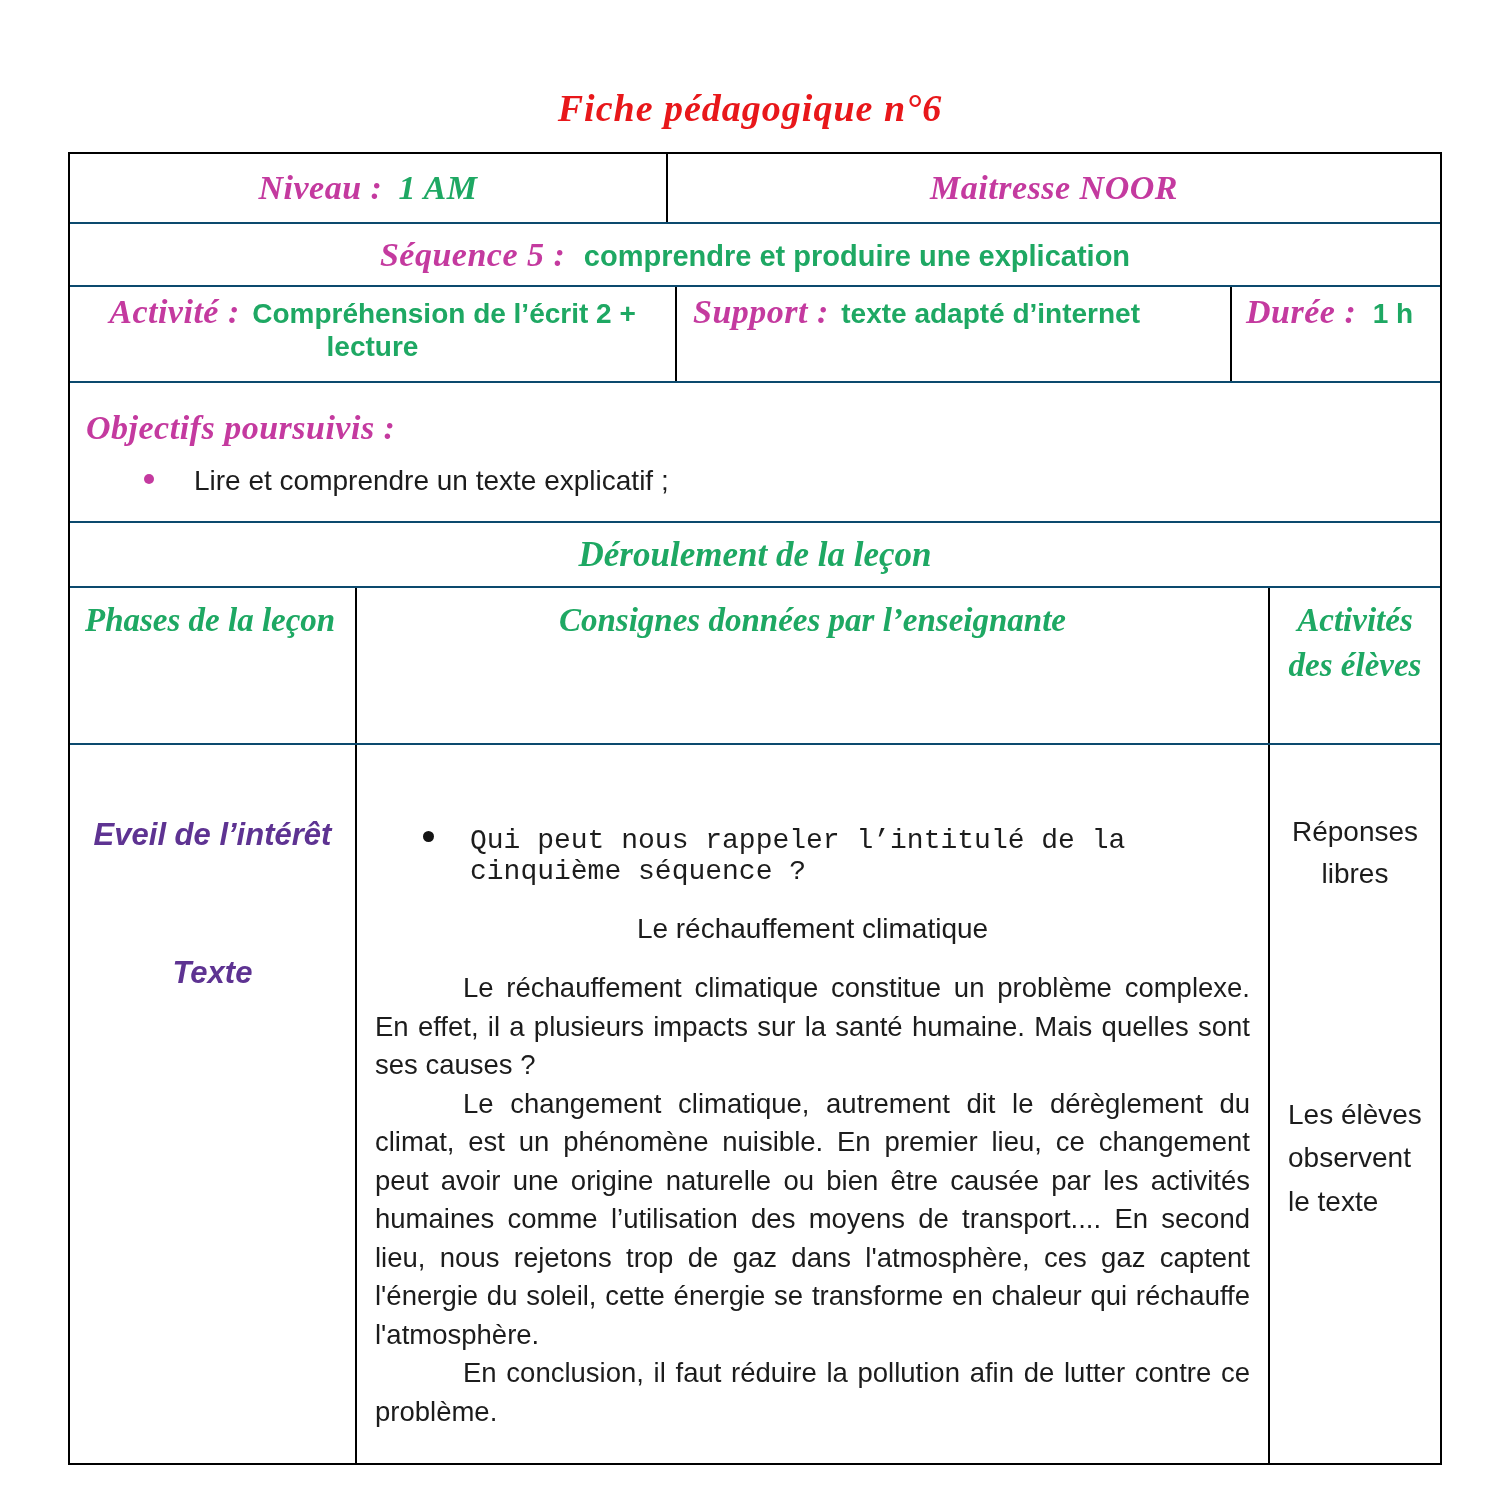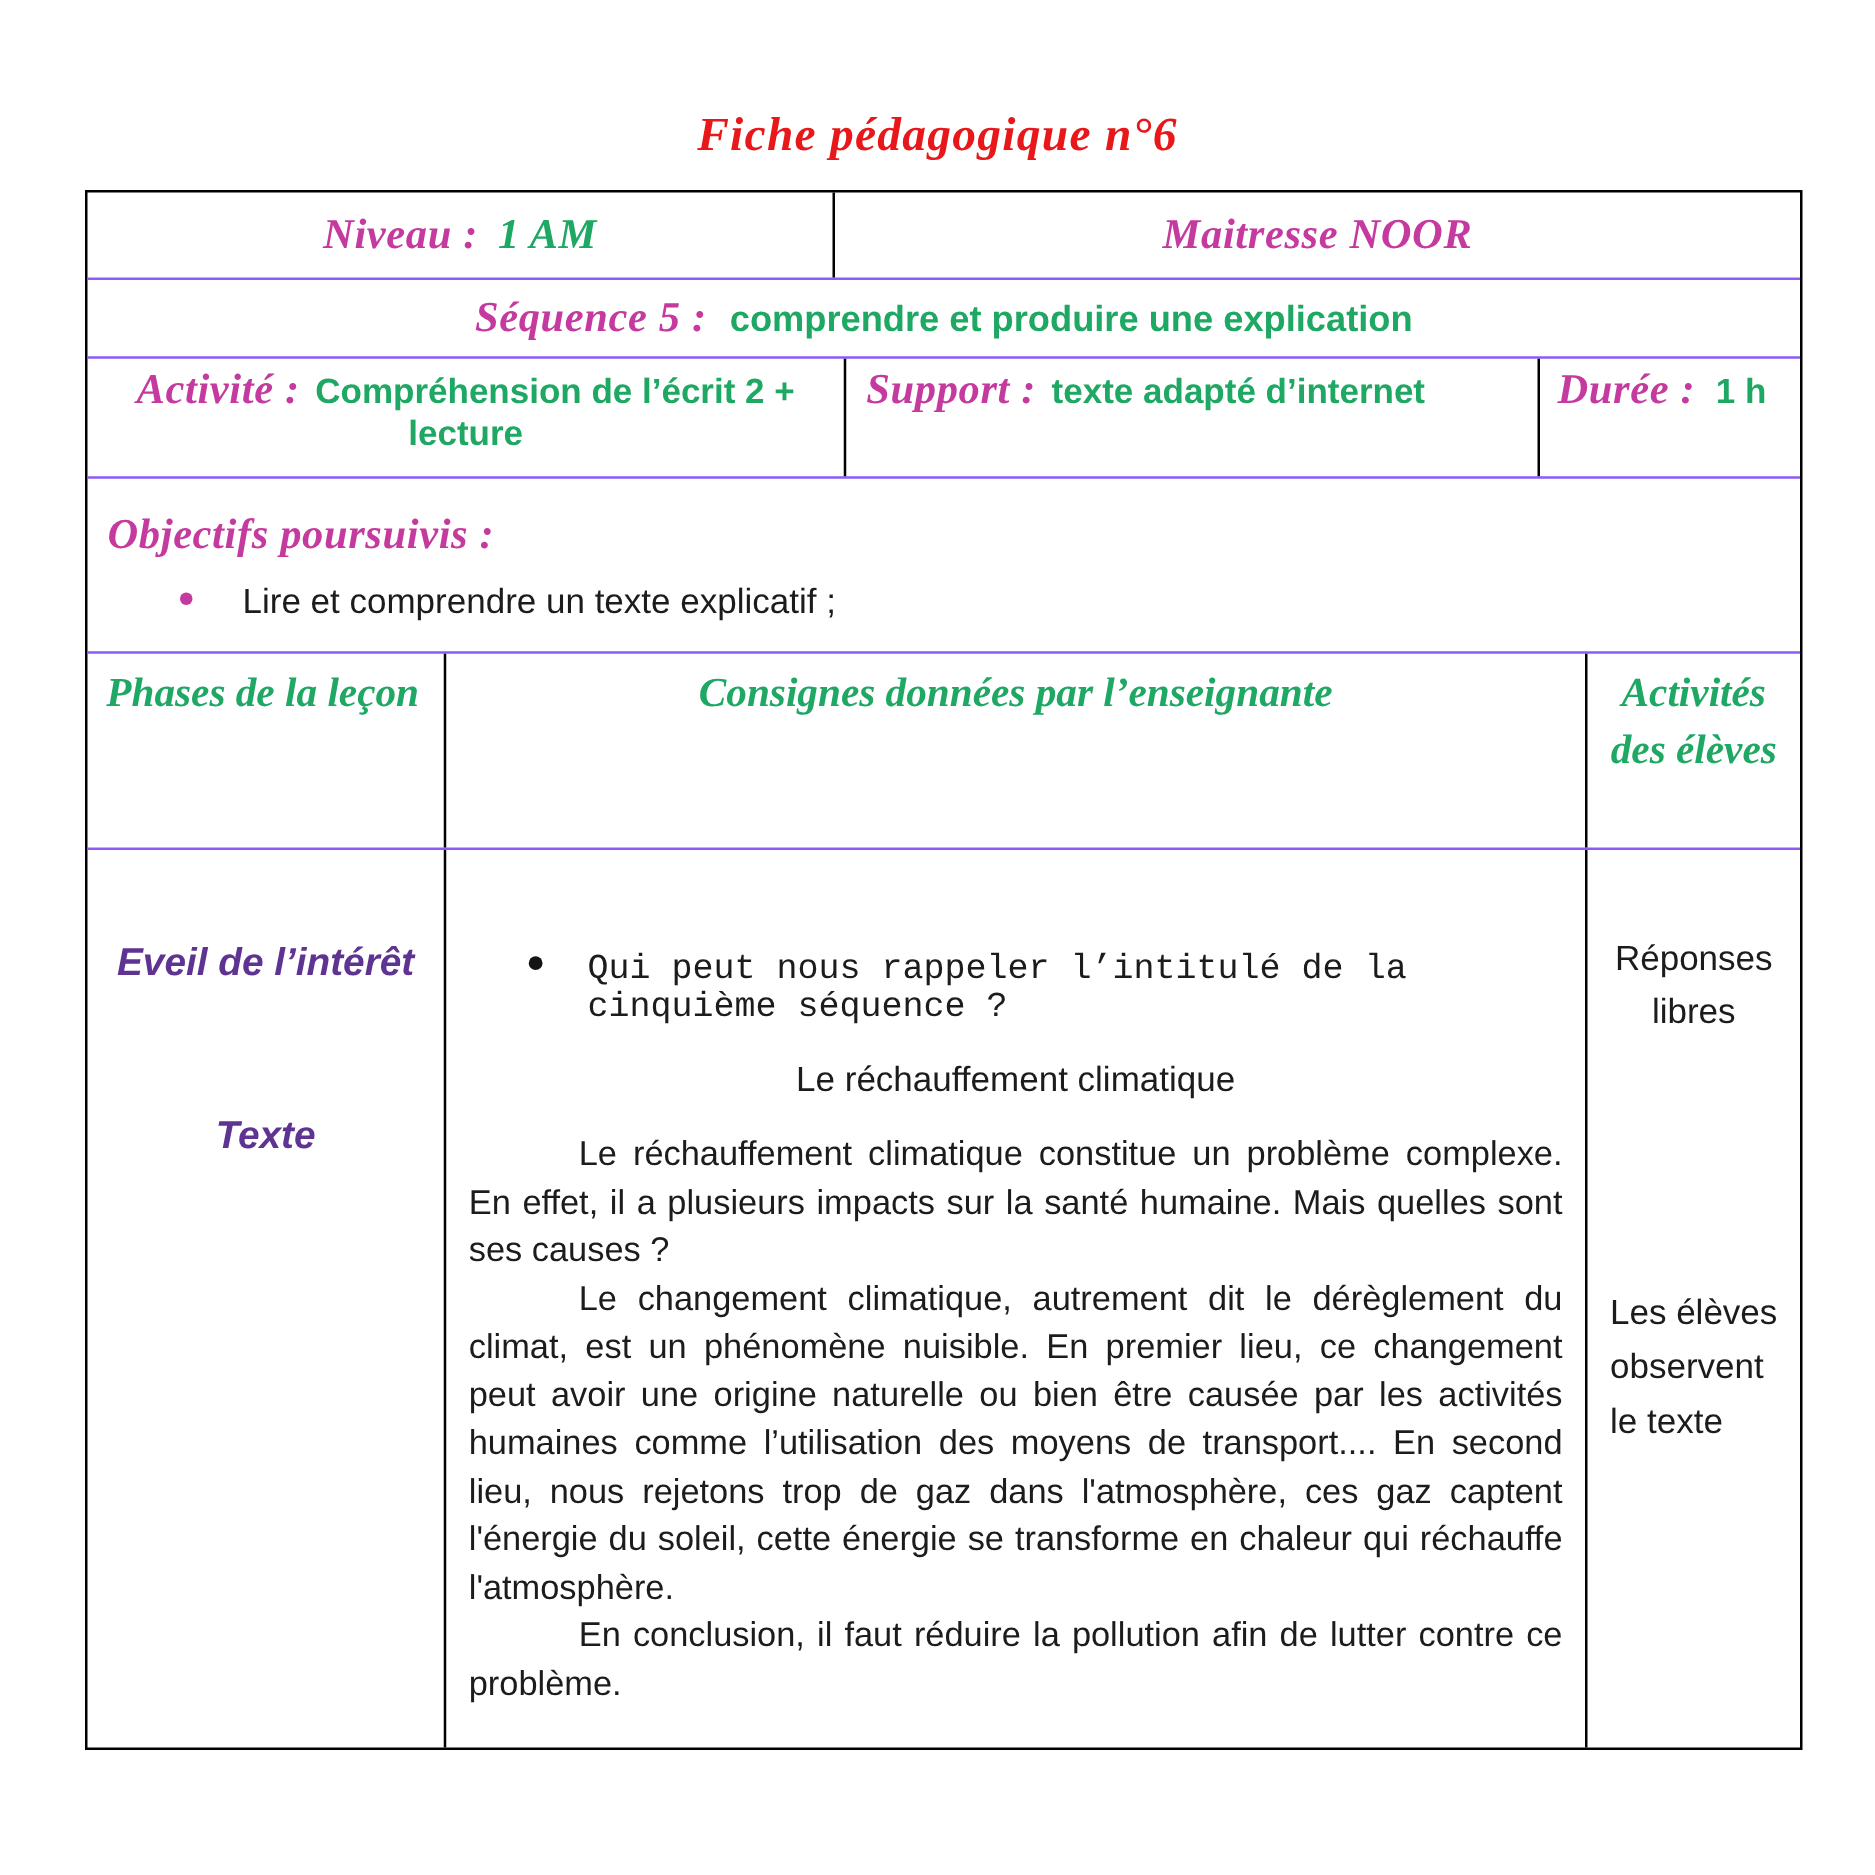--- a/index.html
+++ b/index.html
@@ -16,21 +16,21 @@
   .page-title{
     position:absolute;top:86px;left:0;width:100%;text-align:center;
     font-family:"Liberation Serif",serif;font-style:italic;font-weight:bold;
     font-size:38px;color:#e8171a;letter-spacing:1px;
   }
 
   .sheet{
     position:absolute;left:68px;top:152px;width:1374px;
     border:2px solid #000;box-sizing:border-box;background:#fff;
   }
-  .row{display:flex;border-bottom:2px solid #8b5cf6;box-sizing:border-box;}
+  .row{display:flex;border-bottom:2px solid #0c4a6e;box-sizing:border-box;}
   .row:last-child{border-bottom:none;}
   .cell{box-sizing:border-box;border-right:2px solid #000;overflow:hidden;}
   .cell:last-child{border-right:none;}
 
   
   .r1{height:70px;}
   .r1 .cell{display:flex;align-items:center;justify-content:center;}
   .c-niveau{width:598px;}
   .fs-script{font-size:34px;letter-spacing:0.5px;}
 
@@ -128,20 +128,23 @@
       <div class="script magenta fs-script">Objectifs poursuivis :</div>
       <ul class="obj-list">
         <li class="obj-item">
           <span class="obj-bullet"></span>
           <span>Lire et comprendre un texte explicatif ;</span>
         </li>
       </ul>
     </div>
   </div>
 
+  <div class="row r5">
+    <span class="script green" style="font-size:35px;">Déroulement de la leçon</span>
+  </div>
 
   <div class="row r6">
     <div class="cell c-phases-h">
       <span class="script green th-script">Phases de la leçon</span>
     </div>
     <div class="cell c-consignes-h">
       <span class="script green th-script">Consignes données par l’enseignante</span>
     </div>
     <div class="cell c-activites-h">
       <span class="script green th-script">Activités des élèves</span>

